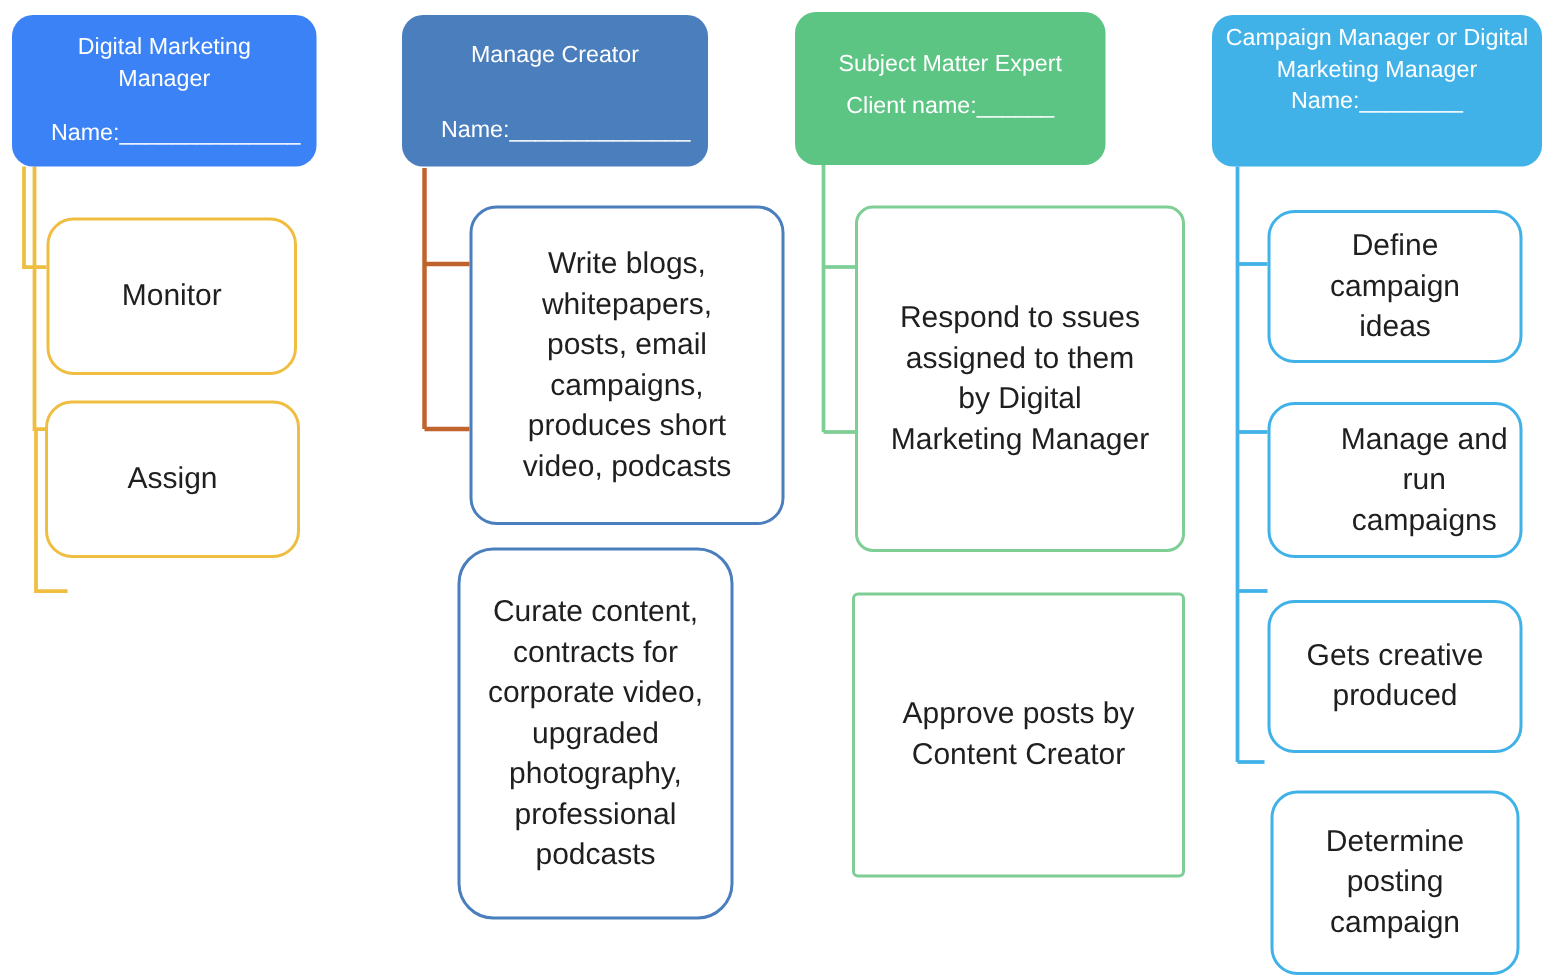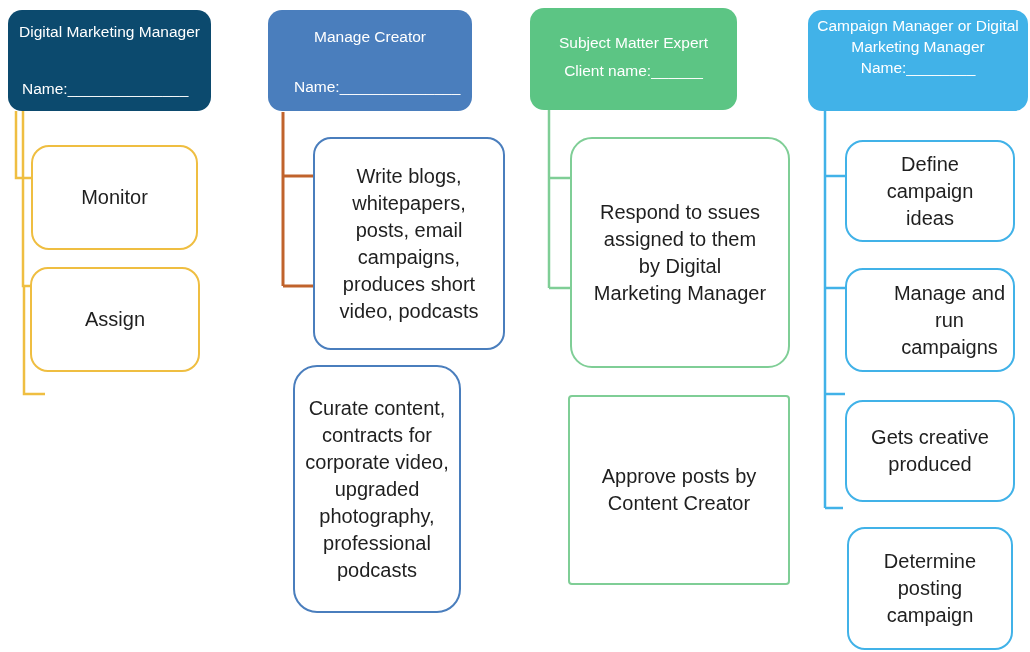--- a/index.html
+++ b/index.html
@@ -13,22 +13,22 @@
   .c-orange{stroke:#C0632C;stroke-width:3;}
   .c-green{stroke:#7FCE96;stroke-width:2.5;}
   .c-sky{stroke:#41B2E8;stroke-width:2.5;}
 
   .hdr{
     position:absolute;border-radius:14px;color:#ffffff;
     font-size:15.5px;line-height:21px;display:flex;flex-direction:column;
     box-sizing:border-box;
   }
   .hdr .t{text-align:center;}
-  .hdr1{left:8px;top:10px;width:203px;height:101px;background:#0c4a6e;
-        padding:11px 4px 12px;justify-content:space-between;}
+  .hdr1{left:8px;top:10px;width:203px;height:101px;background:#3b82f6;
+        padding:11px 16px 12px;justify-content:space-between;}
   .hdr1 .n{text-align:left;padding-left:10px;}
   .hdr2{left:268px;top:10px;width:204px;height:101px;background:#4A7EBD;
         padding:16px 12px 14px;justify-content:space-between;}
   .hdr2 .n{text-align:left;padding-left:14px;}
   .hdr3{left:530px;top:8px;width:207px;height:102px;background:#5CC584;
         padding:24px 8px 0;gap:7px;}
   .hdr3 .n{text-align:center;}
   .hdr4{left:808px;top:10px;width:220px;height:101px;background:#41B2E8;
         padding:5px 8px 0;}
   .hdr4 .n{text-align:center;}
@@ -41,25 +41,25 @@
   }
   .b-gold{border-color:#EFBE41;}
   .b-blue{border-color:#4A7EBD;}
   .b-green{border-color:#7FCE96;}
   .b-sky{border-color:#41B2E8;}
 
   .n11{left:31px; top:145px;width:167px;height:105px;}
   .n12{left:30px; top:267px;width:170px;height:105px;}
   .n13{left:45px; top:398px;width:167px;height:108px;}
   .n13 span{max-width:110px;}
-  .n21{left:313px;top:137px;width:192px;height:213px;align-items:center;}
+  .n21{left:313px;top:137px;width:210px;height:213px;align-items:center;}
   .n21 span{max-width:165px;}
-  .n22{left:293px;top:365px;width:168px;height:248px;border-radius:24px;}
+  .n22{left:305px;top:365px;width:184px;height:248px;border-radius:24px;}
   .n22 span{max-width:176px;}
-  .n31{left:570px;top:137px;width:220px;height:231px;border-radius:22px;}
+  .n31{left:570px;top:137px;width:220px;height:231px;border-radius:12px;}
   .n31 span{max-width:175px;}
   .n32{left:568px;top:395px;width:222px;height:190px;border-radius:4px;}
   .n32 span{max-width:192px;}
   .n41{left:845px;top:140px;width:170px;height:102px;}
   .n41 span{max-width:100px;}
   .n42{left:845px;top:268px;width:170px;height:104px;padding-left:39px;}
   .n42 span{max-width:152px;}
   .n43{left:845px;top:400px;width:170px;height:102px;}
   .n43 span{max-width:135px;}
   .n44{left:847px;top:527px;width:166px;height:123px;}

